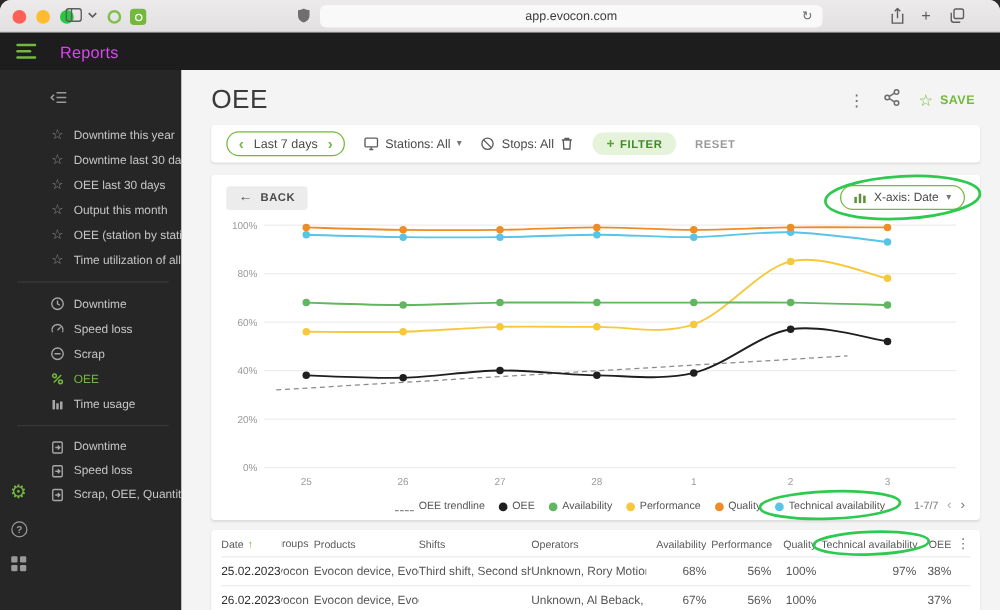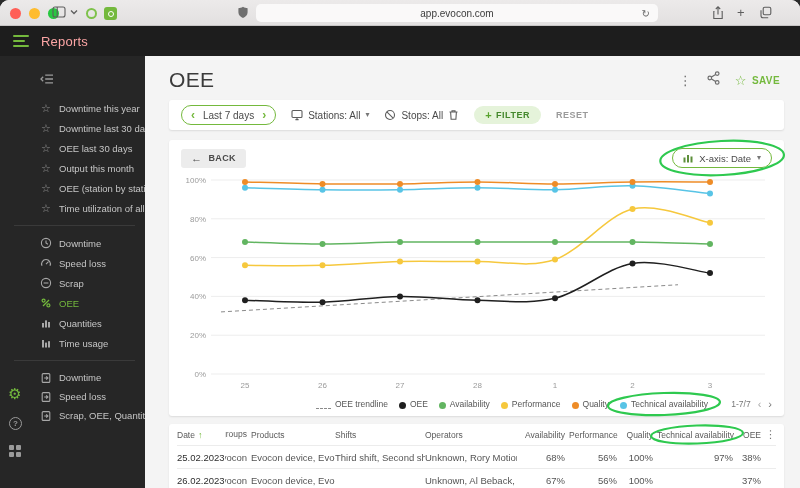--- a/index.html
+++ b/index.html
@@ -21,21 +21,21 @@
   .urlbar{position:absolute;left:256px;top:4px;width:402px;height:18px;background:#faf9f9;border-radius:5px;
           display:flex;align-items:center;justify-content:center;font-size:10px;color:#3c3c3c}
   .urlbar .refresh{position:absolute;right:8px;font-size:10px;color:#6a6a6a}
   .chrome .plus-ic{position:absolute;left:737px;top:5px;font-size:13px;color:#5d5d5d}
   
   .app-header{position:absolute;top:26px;left:0;right:0;height:30px;background:#1d1d1d;
               display:flex;align-items:center}
   .menu-icon{width:16px;margin-left:13px;display:flex;flex-direction:column;gap:3px}
   .menu-icon i{height:2px;background:#74b93d;border-radius:1px}
   .menu-icon i:nth-child(2){width:72%}
-  .app-title{color:#fca5a5;font-size:13px;margin-left:12px;letter-spacing:.2px}
+  .app-title{color:#d946ef;font-size:13px;margin-left:19px;letter-spacing:.2px}
   
   .app-body{position:absolute;top:56px;left:0;right:0;bottom:0;display:flex}
   .sidebar{width:145px;flex-shrink:0;background:#262626;position:relative;color:#c6c6c6;overflow:hidden}
   .collapse{margin:15px 0 9px 40px;color:#9a9a9a;width:14px}
   .side-item{height:20px;display:flex;align-items:center;gap:7px;padding-left:40px;font-size:9.5px;
              color:#c6c6c6;white-space:nowrap;overflow:hidden}
   .sched .side-item{height:19px}
   .side-item .ic{width:12px;display:flex;justify-content:center;color:#a7a7a7;flex-shrink:0}
   .side-item .star{color:#8f8f8f;font-size:11px;line-height:1}
   .side-item.active,.side-item.active .ic{color:#74b93d}
@@ -230,30 +230,20 @@
         </div>
         <div class="side-item active">
           <span class="ic">
             <svg width="12" height="12" viewBox="0 0 12 12" fill="none" stroke="currentColor" stroke-width="1.2">
                 <path d="M3 9 9 3"></path>
                 <circle cx="3.6" cy="3.6" r="1.5"></circle>
                 <circle cx="8.4" cy="8.4" r="1.5"></circle>
               </svg>
           </span>
           <span>OEE</span>
-        </div>
-        <div class="side-item">
-          <span class="ic">
-            <svg width="12" height="12" viewBox="0 0 12 12" fill="currentColor">
-                <rect x="2" y="6" width="2" height="4.5"></rect>
-                <rect x="5" y="3.4" width="2" height="7.1"></rect>
-                <rect x="8" y="5" width="2" height="5.5"></rect>
-              </svg>
-          </span>
-          <span>Quantities</span>
         </div>
         <div class="side-item">
           <span class="ic">
             <svg width="12" height="12" viewBox="0 0 12 12" fill="currentColor">
                 <rect x="2" y="3" width="2" height="7.5"></rect>
                 <rect x="5" y="5.6" width="2" height="4.9"></rect>
                 <rect x="8" y="4.2" width="2" height="6.3"></rect>
               </svg>
           </span>
           <span>Time usage</span>

